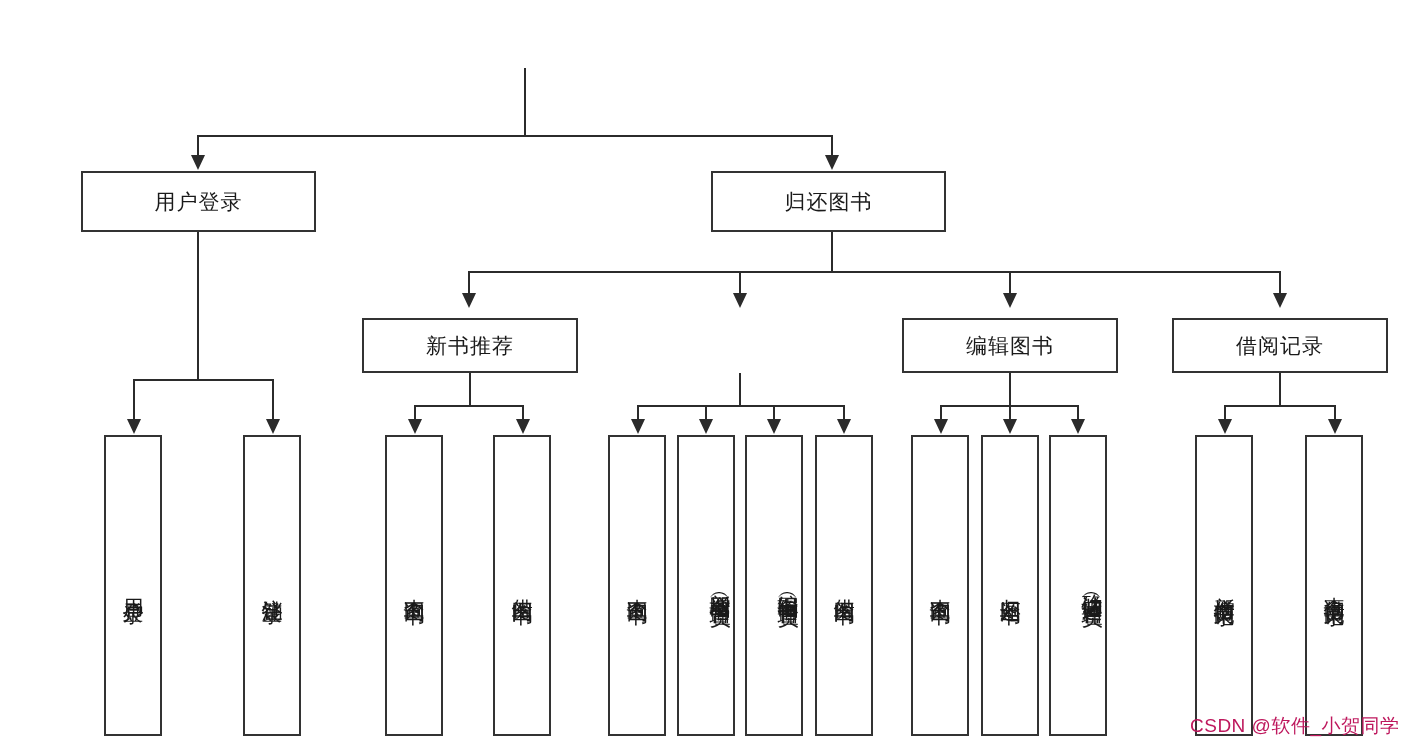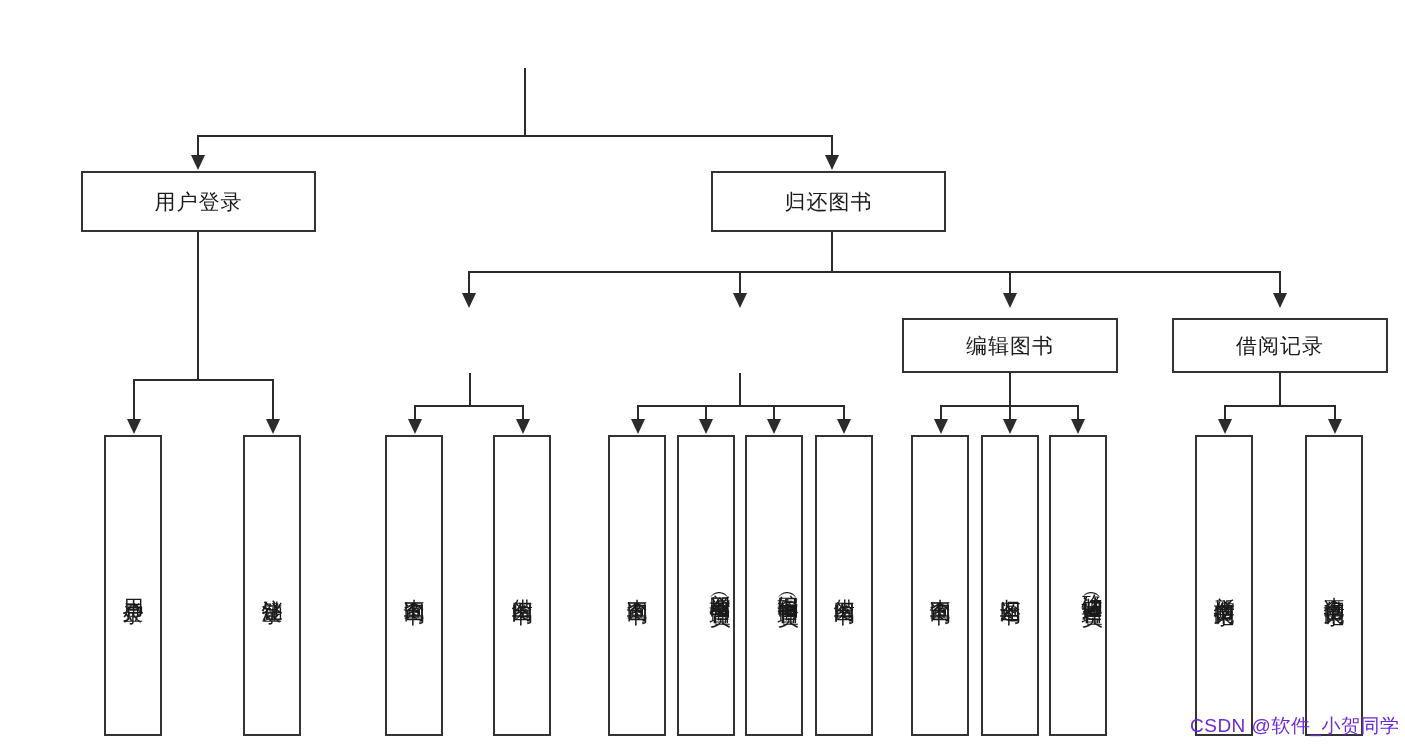--- a/index.html
+++ b/index.html
@@ -55,21 +55,21 @@
     position: absolute;
     width: 0;
     height: 0;
     border-left: 7px solid transparent;
     border-right: 7px solid transparent;
     border-top: 15px solid #2b2b2b;
   }
   .watermark {
     position: absolute;
     font-size: 19px;
-    color: #6d28d9;
+    color: #be185d;
     white-space: nowrap;
     letter-spacing: 0.5px;
   }
 </style>
 </head>
 <body>
 
 <div id="canvas">
 
 
@@ -100,20 +100,23 @@
   <div class="edge hline" style="left:468px; top:271px; width:813px;"></div>
   <div class="edge vline" style="left:468px; top:271px; height:24px;"></div>
   <div class="arrow" style="left:462px; top:293px;"></div>
   <div class="edge vline" style="left:739px; top:271px; height:24px;"></div>
   <div class="arrow" style="left:733px; top:293px;"></div>
   <div class="edge vline" style="left:1009px; top:271px; height:24px;"></div>
   <div class="arrow" style="left:1003px; top:293px;"></div>
   <div class="edge vline" style="left:1279px; top:271px; height:24px;"></div>
   <div class="arrow" style="left:1273px; top:293px;"></div>
 
+  <div class="node h" style="left:362px; top:318px; width:216px; height:55px;">
+    <span>新书推荐</span>
+  </div>
   <div class="node h" style="left:902px; top:318px; width:216px; height:55px;">
     <span>编辑图书</span>
   </div>
   <div class="node h" style="left:1172px; top:318px; width:216px; height:55px;text-align:right;">
     <span>借阅记录</span>
   </div>
 
   <div class="edge vline" style="left:469px; top:373px; height:33px;"></div>
   <div class="edge hline" style="left:414px; top:405px; width:110px;"></div>
   <div class="edge vline" style="left:414px; top:405px; height:16px;"></div>

